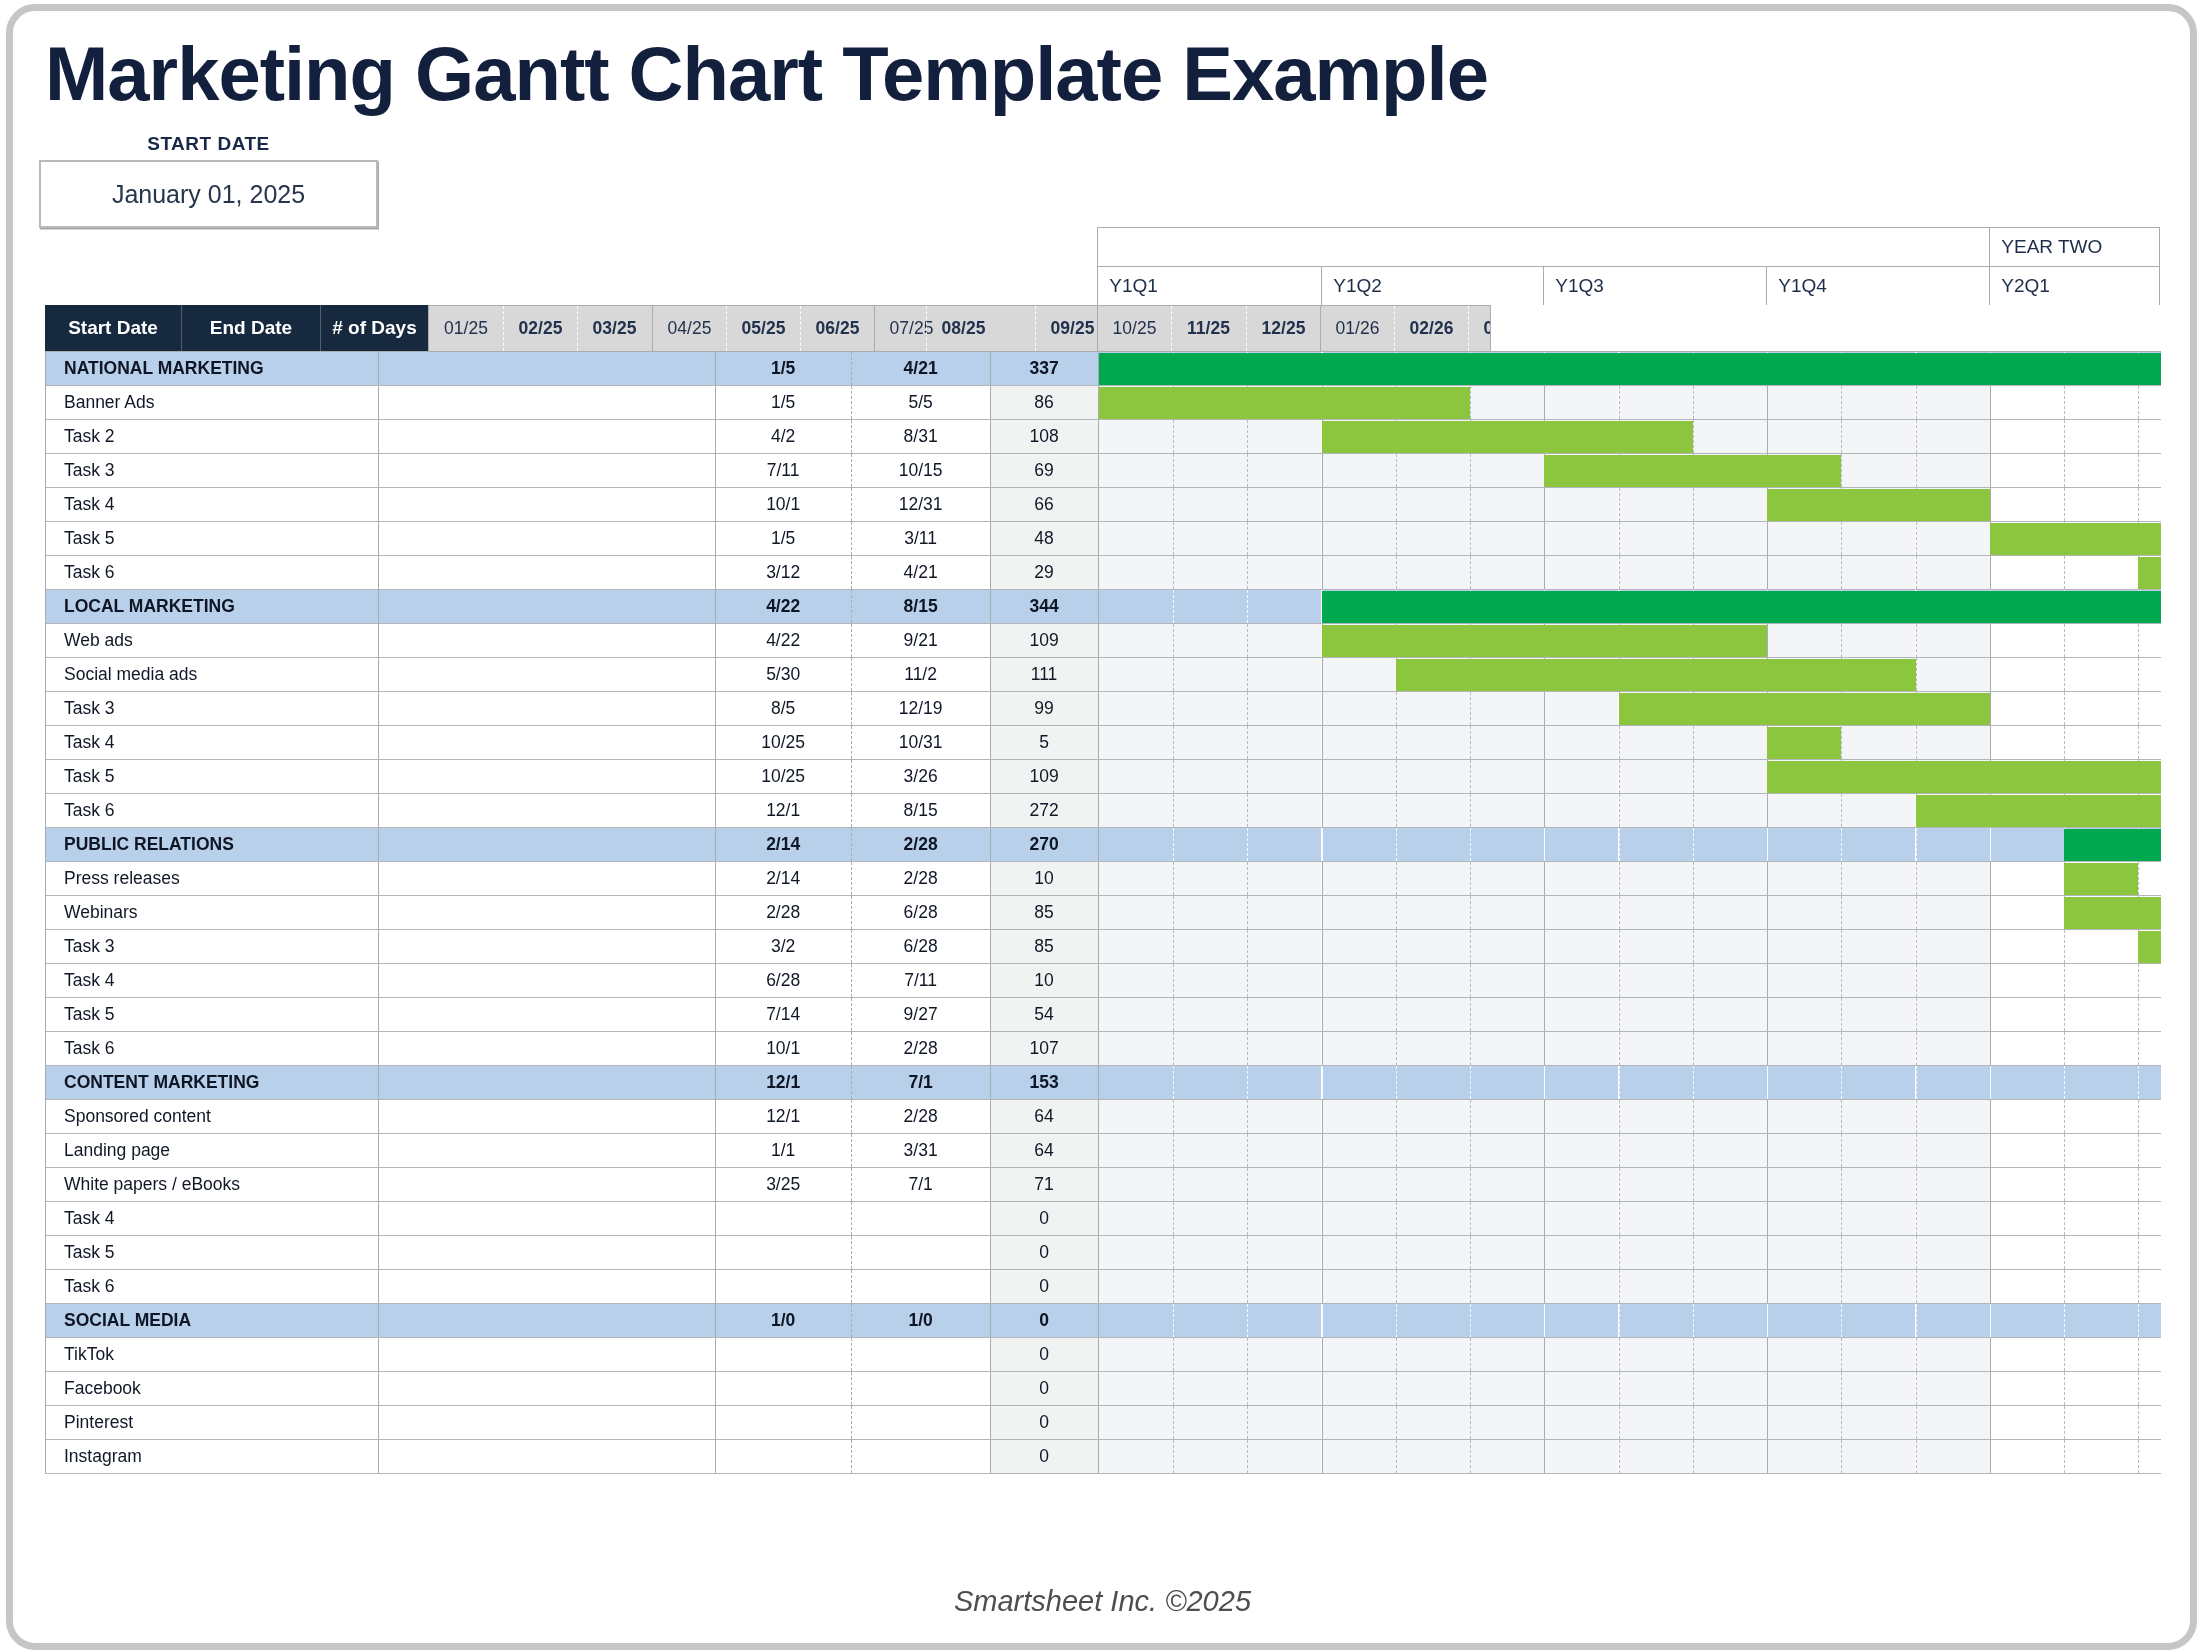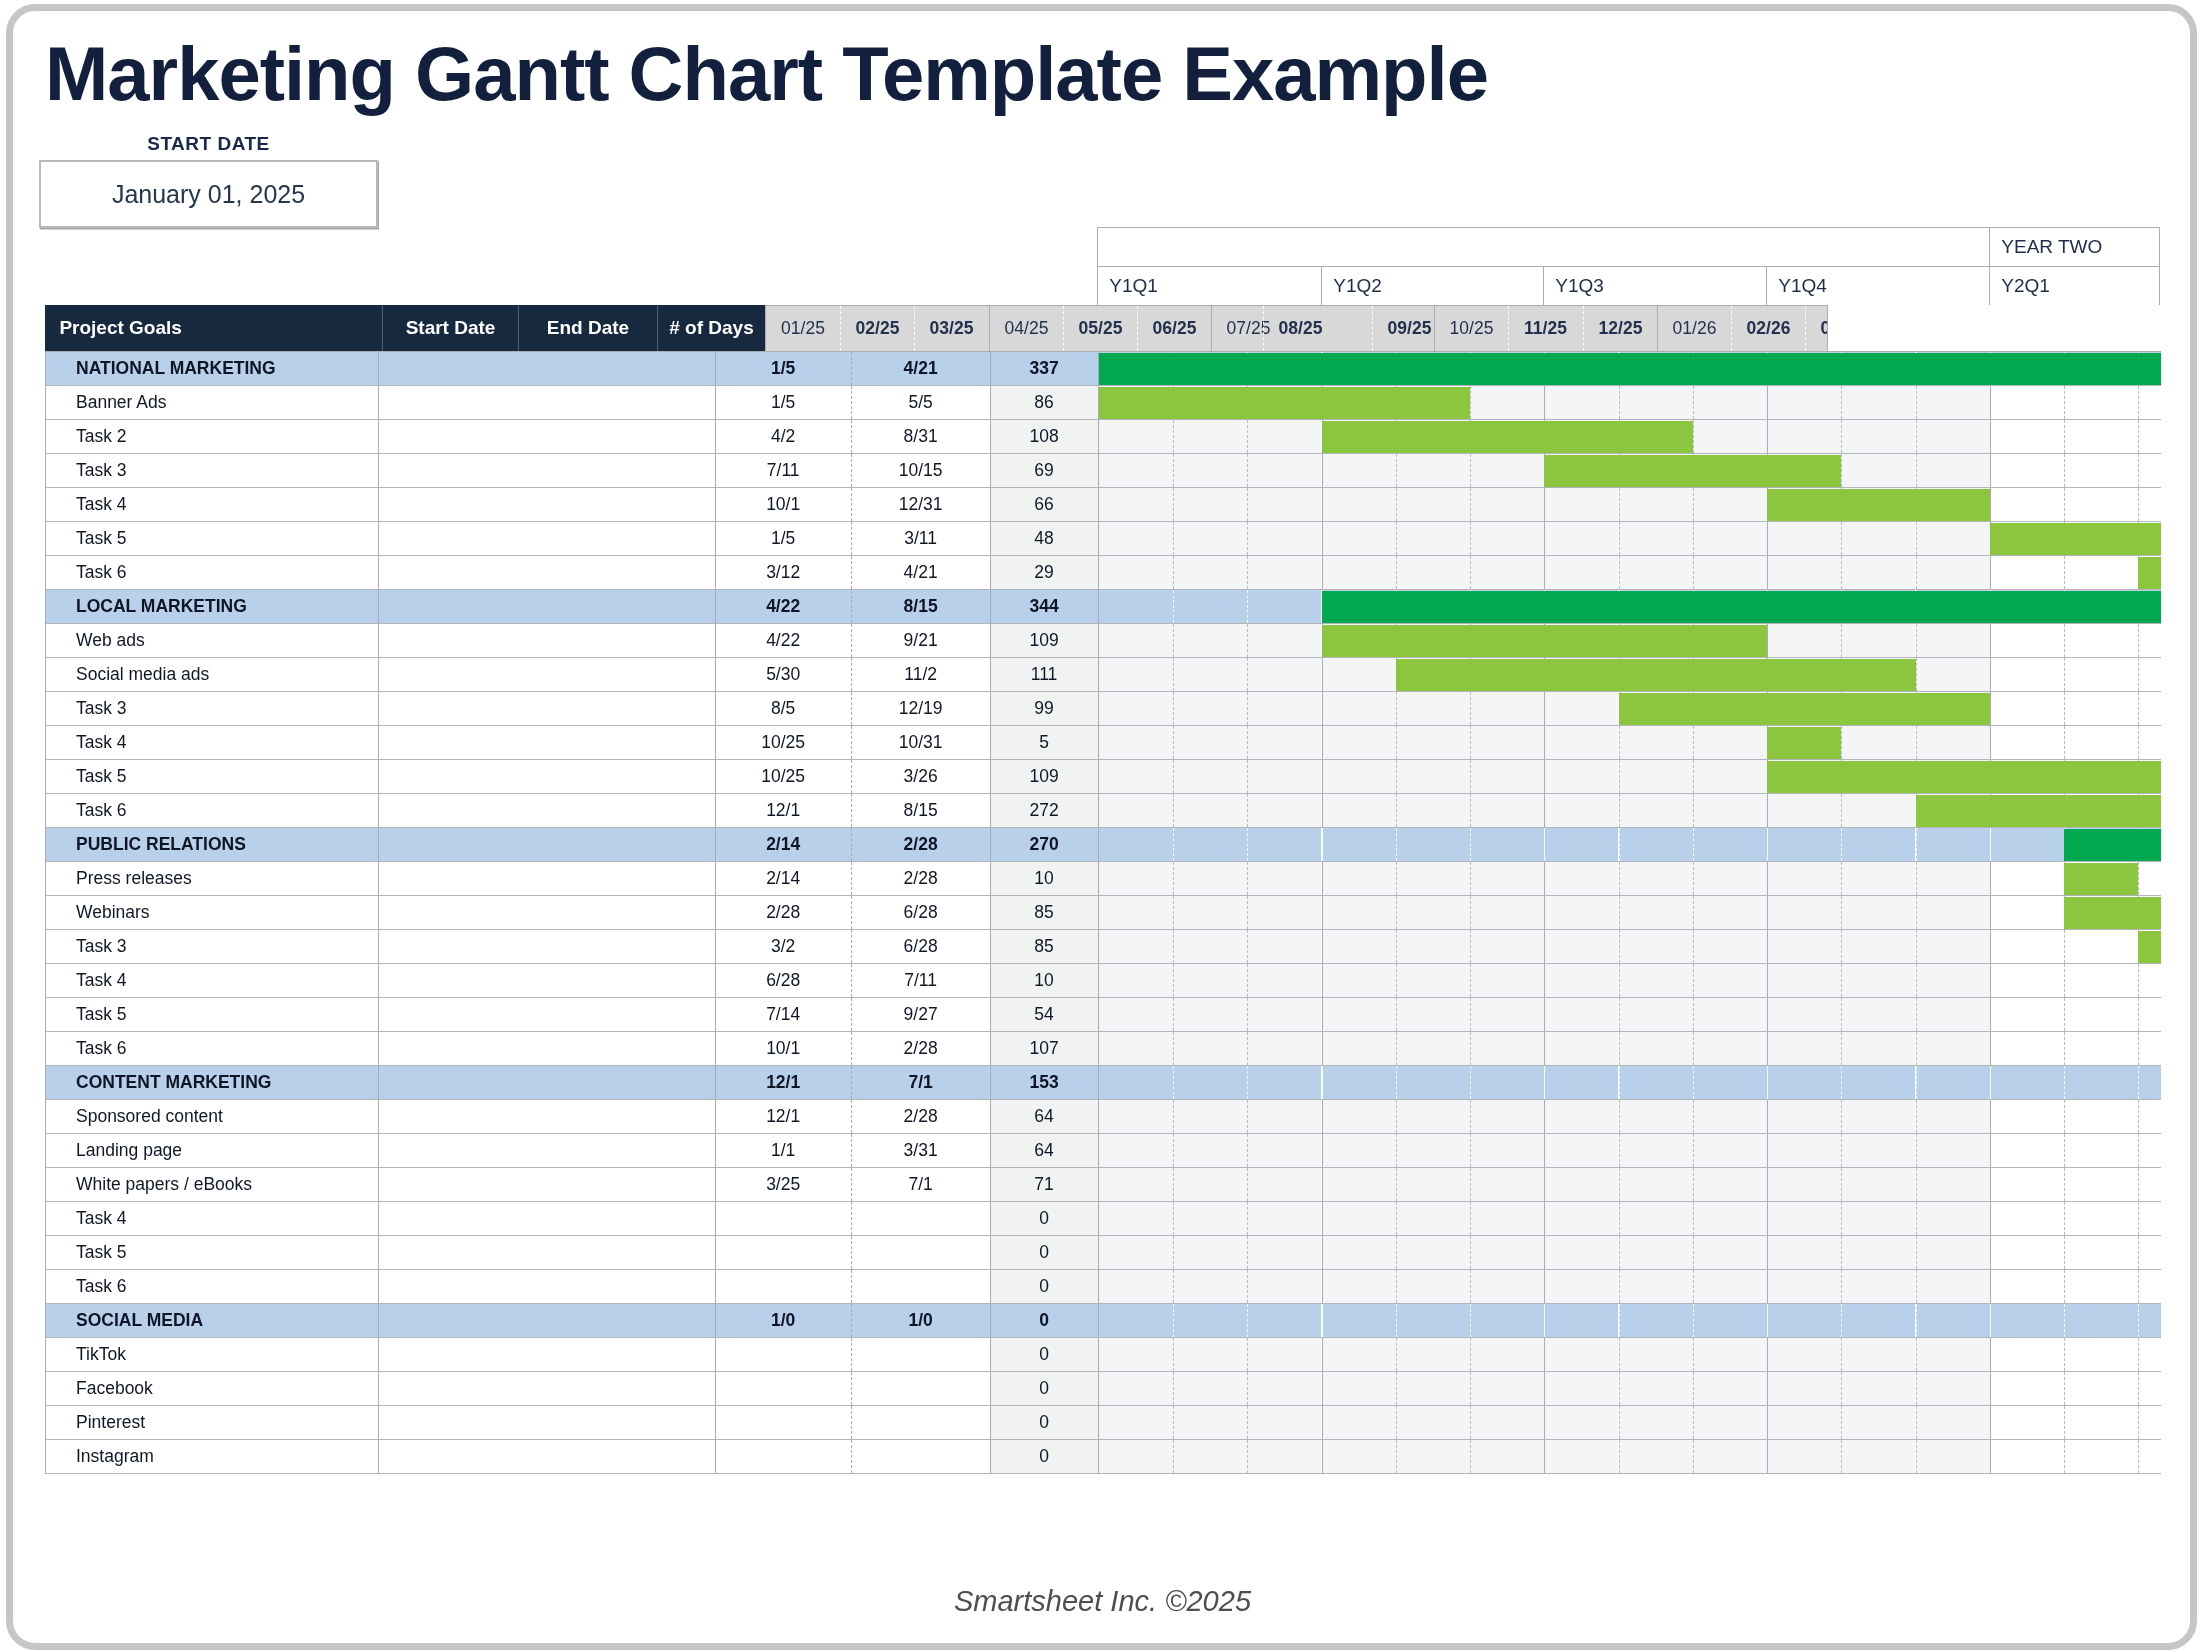--- a/index.html
+++ b/index.html
@@ -65,21 +65,21 @@
   }
   .m-cell.dash{border-left:1.5px dashed #fdfdfd;font-weight:bold;}
   .m-cell.solid{border-left:1px solid #a7adb2;}
 
   .rows{border-left:1px solid #a7adb2;border-top:1px solid #a7adb2;}
   .row{display:flex;height:34px;border-bottom:1px solid #b2b6ba;}
   .cell{
     background:#ffffff;display:flex;align-items:center;
     border-right:1px solid #a9adb2;font-size:17.5px;color:#101726;
   }
-  .cell.lbl{padding-left:30px;white-space:nowrap;overflow:hidden;text-align:right;}
+  .cell.lbl{padding-left:18px;white-space:nowrap;overflow:hidden;text-align:right;}
   .cell.ctr{justify-content:center;}
   .cell.dashed-r{border-right:1px dashed #a9adb2;}
   .cell.days{background:#f1f3f3;}
   .row.section .cell{background:#b9d0ea;font-weight:700;color:#0e1525;}
 
   .g-strip{position:relative;overflow:hidden;width:1063px;}
   .g-cell{position:absolute;top:0;bottom:0;background:#f3f5f6;}
   .g-cell.y2{background:#ffffff;}
   .g-cell.dash{border-left:1px dashed #b6bcc1;}
   .g-cell.solid{border-left:1px solid #a7adb2;}
@@ -111,21 +111,20 @@
 <div class="strip quarter-strip" id="quarter-strip">
     <div class="strip-cell" style="left: 0px; width: 223px;">Y1Q1</div>
     <div class="strip-cell bordered" style="left: 223px; width: 223px;">Y1Q2</div>
     <div class="strip-cell bordered" style="left: 445px; width: 223px;">Y1Q3</div>
     <div class="strip-cell bordered" style="left: 668px; width: 223px;">Y1Q4</div>
     <div class="strip-cell bordered" style="left: 891px; width: 223px;">Y2Q1</div>
   </div>
 
 <div class="table">
   <div class="header-row" id="header-row">
-      <div class="h-cell h-left" style="width: 337px;">Project Goals</div>
       <div class="h-cell h-center" style="width: 136px;">Start Date</div>
       <div class="h-cell h-center" style="width: 139px;">End Date</div>
       <div class="h-cell h-center" style="width: 108px;"># of Days</div>
       <div class="h-chart">
         <div class="m-cell" style="left: 0px; width: 74px;">01/25</div>
         <div class="m-cell dash" style="left: 74px; width: 74px;">02/25</div>
         <div class="m-cell dash" style="left: 148px; width: 74px;">03/25</div>
         <div class="m-cell solid" style="left: 223px; width: 74px;">04/25</div>
         <div class="m-cell dash" style="left: 297px; width: 74px;">05/25</div>
         <div class="m-cell dash" style="left: 371px; width: 74px;">06/25</div>

